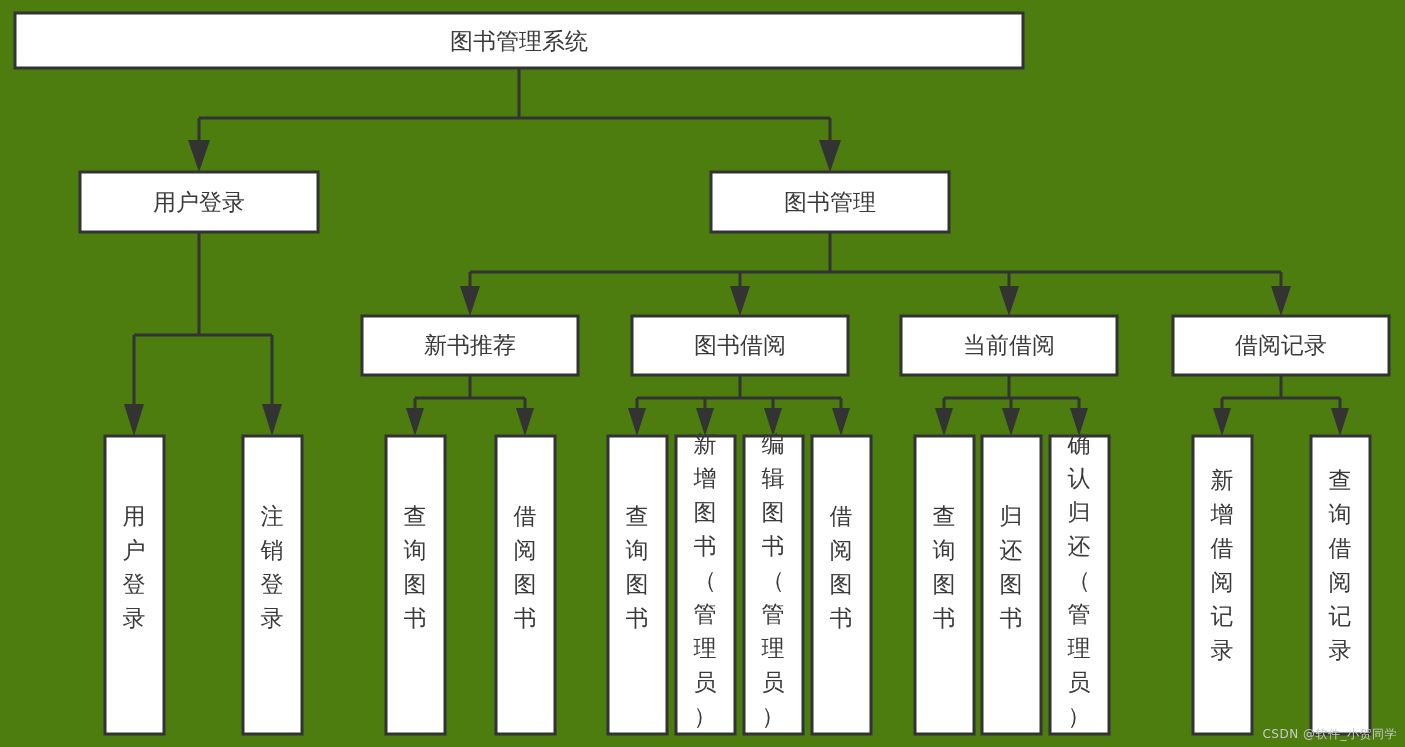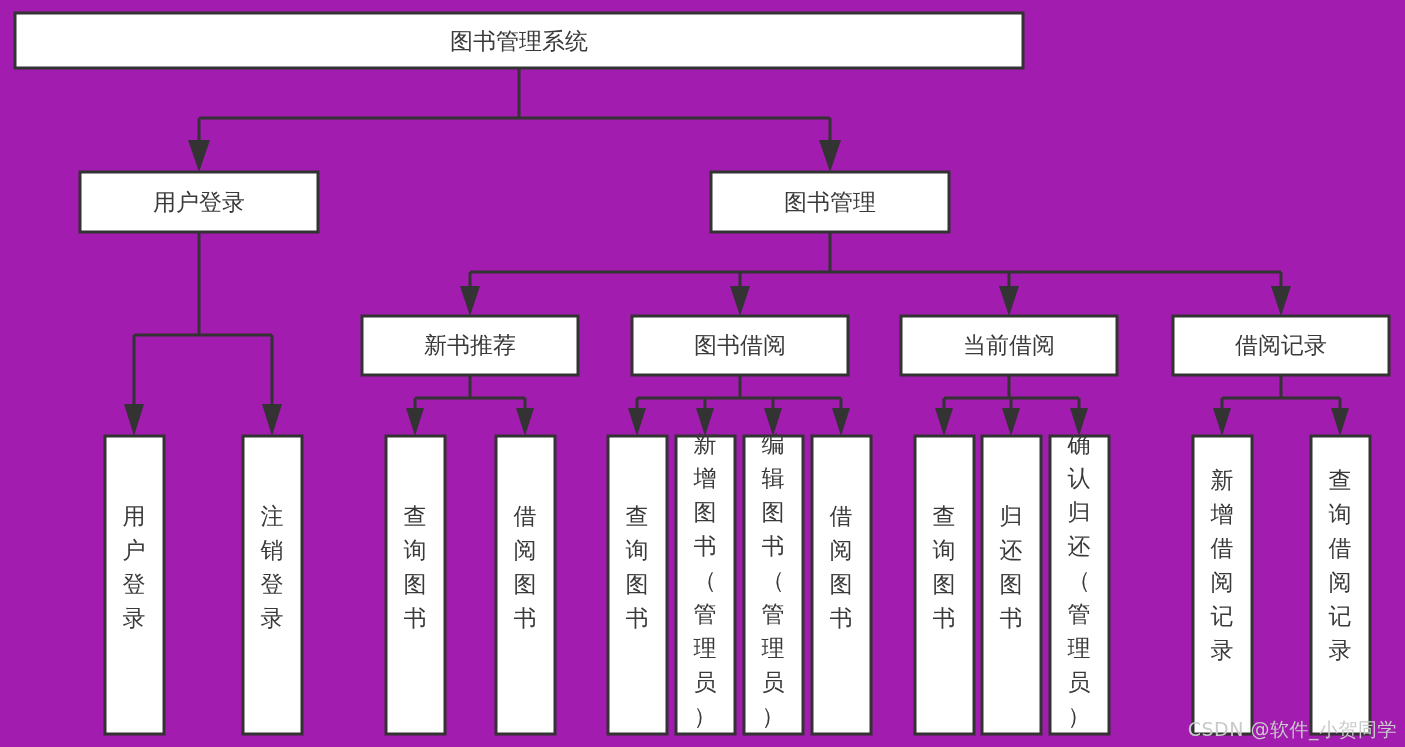--- a/index.html
+++ b/index.html
@@ -1,20 +1,20 @@
 <!DOCTYPE html>
 <html><head>
 <meta charset="utf-8">
 <style>
   html,body{margin:0;padding:0;background:#ffffff;}
   body{
     font-family:"DejaVu Sans","Liberation Sans",sans-serif;
     width:1405px;height:747px;overflow:hidden;
   }
-  #diagram-root{position:relative;width:1405px;height:747px;background:#a21caf;}
+  #diagram-root{position:relative;width:1405px;height:747px;background:#4d7c0f;}
   svg#tree{position:absolute;left:0;top:0;width:1405px;height:747px;display:block;}
   .node-box{fill:#ffffff;stroke:#333333;stroke-width:3;}
   .connector{stroke:#333333;stroke-width:3;fill:none;}
   .arrow-head{fill:#333333;stroke:none;}
   .node-label{
     fill:#3a3a3a;
     font-family:"DejaVu Sans","Liberation Sans",sans-serif;
     font-size:23px;
     text-anchor:middle;
     dominant-baseline:middle;
@@ -22,21 +22,21 @@
   .node-label-vert{
     fill:#3a3a3a;
     font-family:"DejaVu Sans","Liberation Sans",sans-serif;
     font-size:23px;
     text-anchor:middle;
   }
   .watermark{
     position:absolute;
     right:8px;bottom:4px;
     color:#c9c9c9;
-    font-size:19px;
+    font-size:12px;
     font-family:"DejaVu Sans","Liberation Sans",sans-serif;
     letter-spacing:0.5px;
     white-space:nowrap;
     user-select:none;
     margin-top:8px;
   }
 </style>
 </head>
 <body>
 

